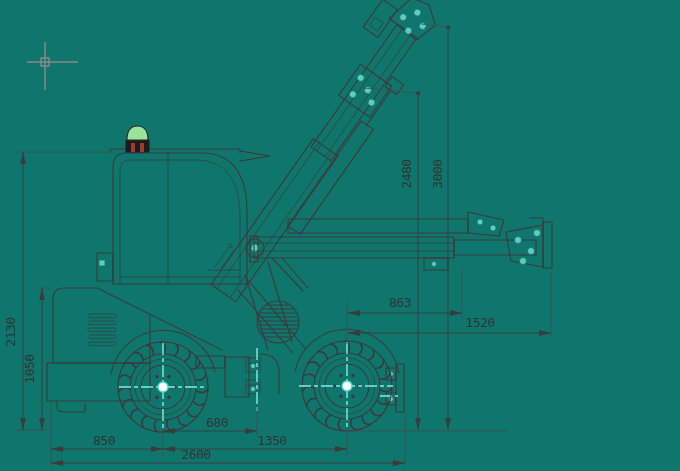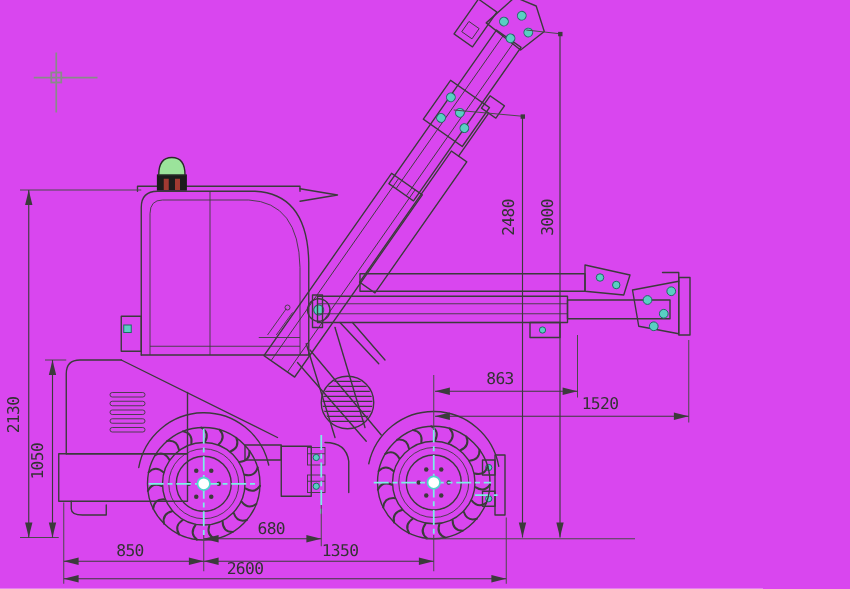--- a/index.html
+++ b/index.html
@@ -1,21 +1,21 @@
 <!DOCTYPE html>
 <html><head>
 <meta charset="utf-8">
 <style>
   html,body{margin:0;padding:0;}
   body{
     width:680px;height:471px;overflow:hidden;
     background:#fbfbf7;
     font-family:"DejaVu Sans Mono","Liberation Mono",monospace;
   }
-  #stage{position:relative;width:680px;height:471px;background:#d946ef;text-align:center;}
+  #stage{position:relative;width:680px;height:471px;background:#0f766e;text-align:center;}
   svg{display:block;}
   .mline{stroke:#3b3b3b;stroke-width:1.1;fill:none;stroke-linejoin:round;stroke-linecap:round;}
   .thin{stroke:#3b3b3b;stroke-width:0.7;fill:none;}
   .dim{stroke:#3b3b3b;stroke-width:0.9;fill:none;}
   .ext{stroke:#4a4a4a;stroke-width:0.8;fill:none;}
   .dimtext{font:13px "DejaVu Sans Mono","Liberation Mono",monospace;fill:#333;text-anchor:middle;letter-spacing:-0.5px;}
   .pin{fill:#59cfc3;stroke:#1d6e63;stroke-width:0.8;}
   .cl{stroke:#7df0e6;stroke-width:1.4;fill:none;stroke-dasharray:12 3 4 3;}
   .clring{stroke:#4fd8cb;stroke-width:1.4;fill:#ffffff;}
   .hatch{stroke:#3b3b3b;stroke-width:1;}

